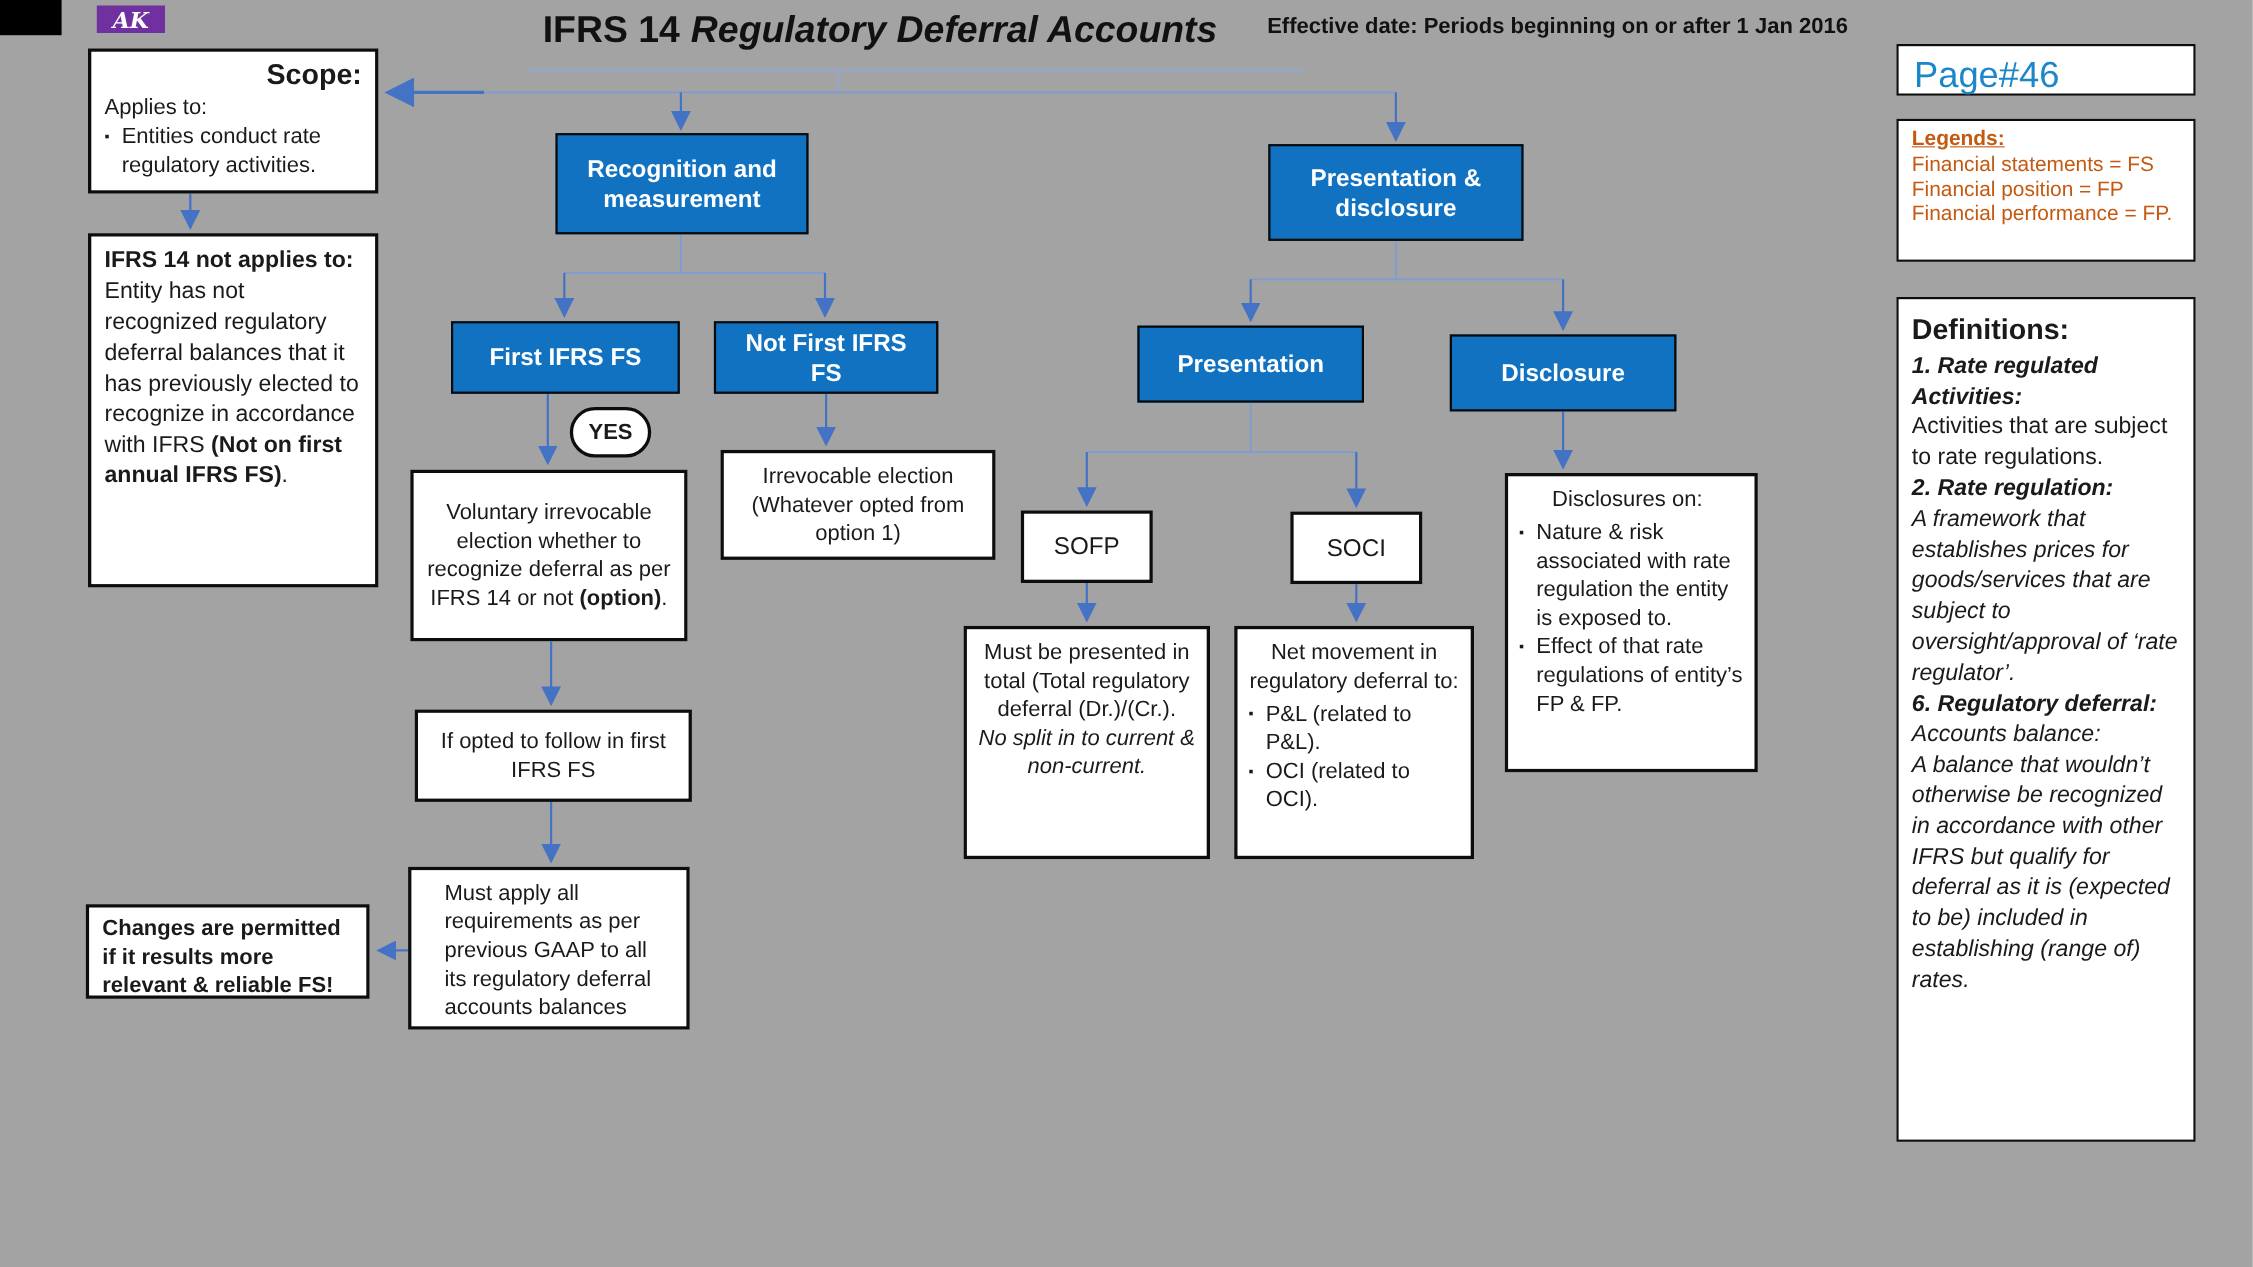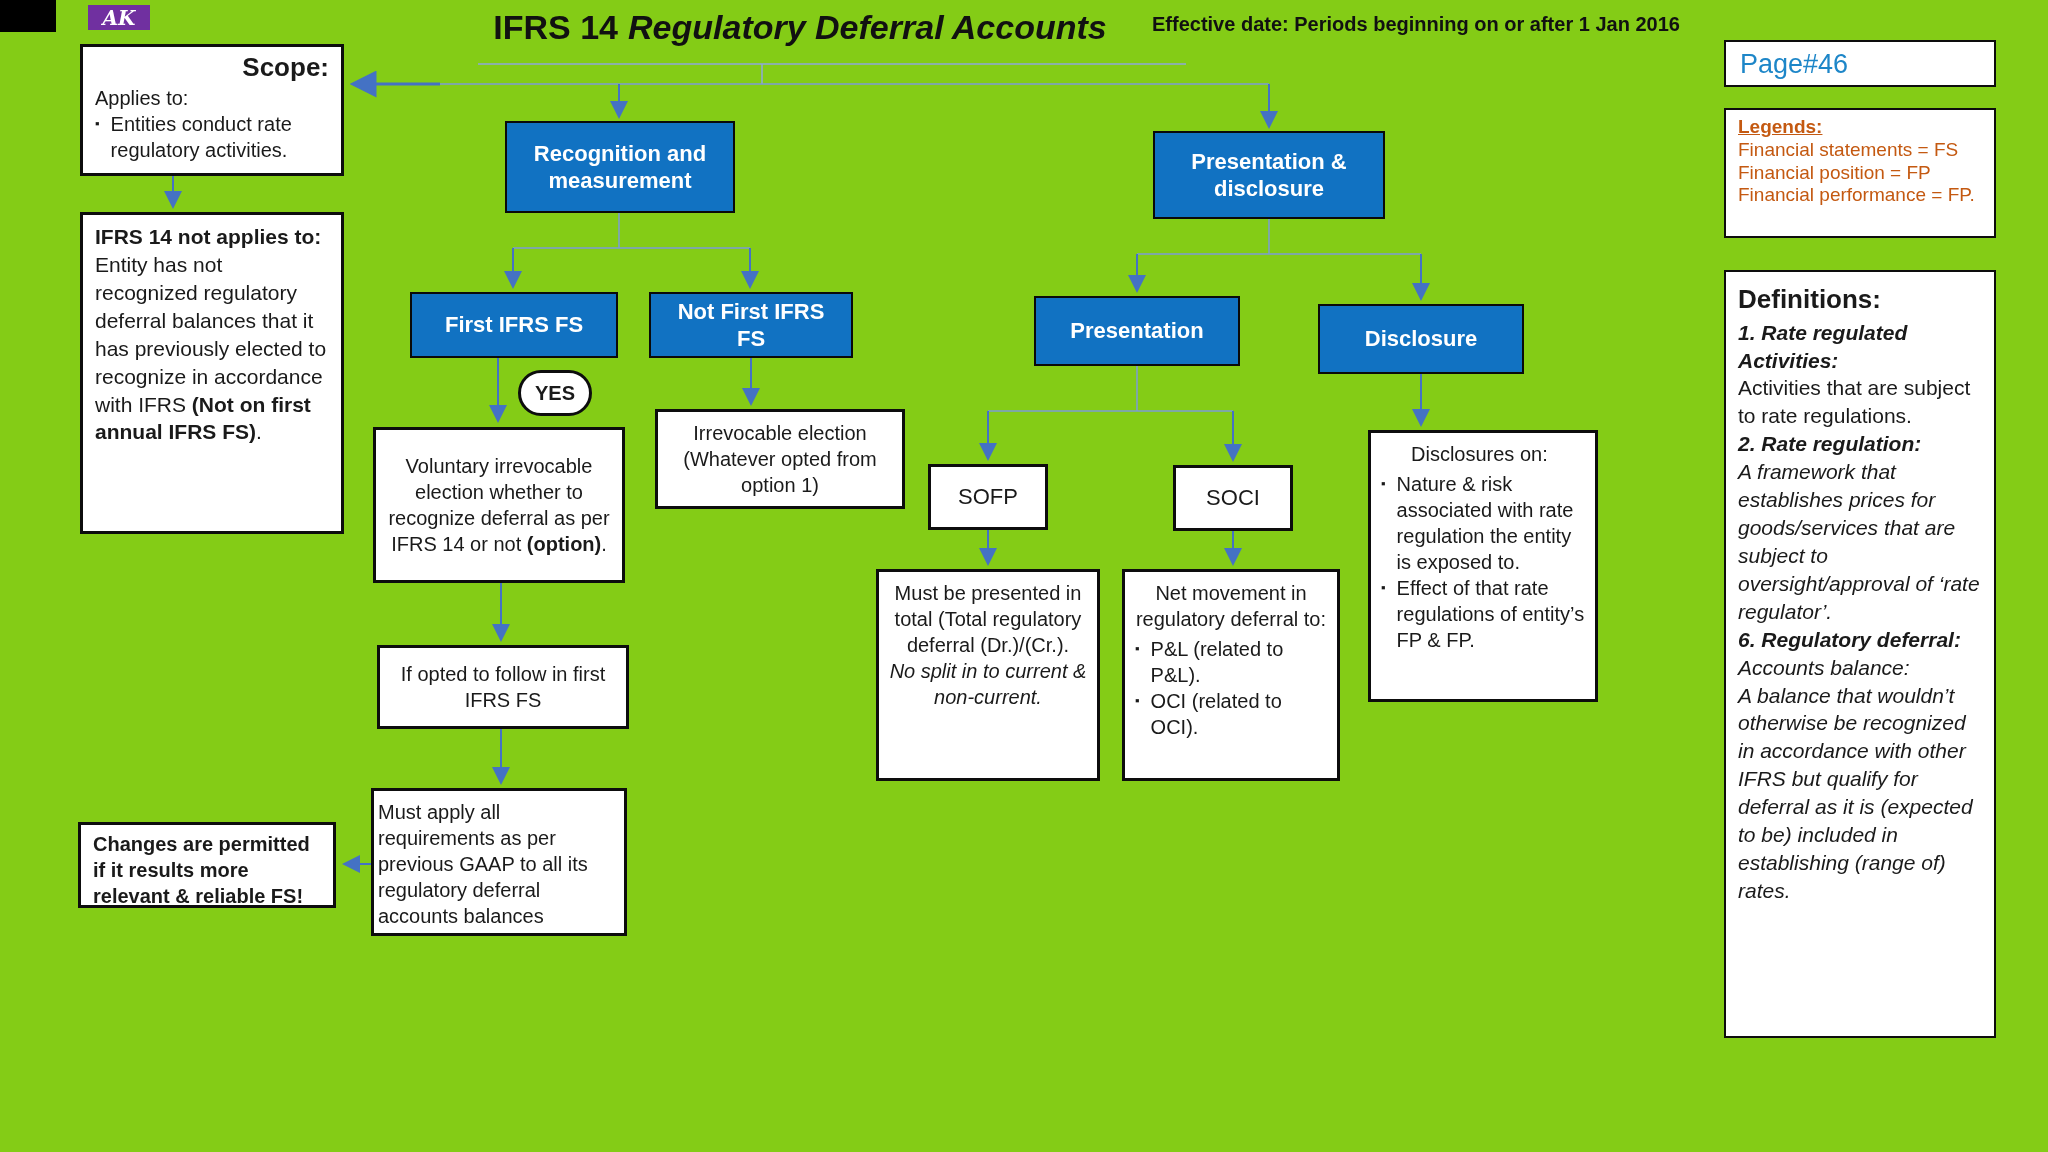--- a/index.html
+++ b/index.html
@@ -1,16 +1,16 @@
 <!DOCTYPE html>
 <html><head>
 <meta charset="utf-8">
 <style>
   html,body{margin:0;padding:0;background:#e8e8e8;}
-  .canvas{position:relative;width:2048px;height:1152px;background:#84cc16;overflow:hidden;
+  .canvas{position:relative;width:2048px;height:1152px;background:#a3a3a3;overflow:hidden;
           font-family:"Liberation Sans",sans-serif;color:#1a1a1a;}
   .abs{position:absolute;box-sizing:border-box;}
   .box{position:absolute;box-sizing:border-box;background:#fff;border:3px solid #0d0d0d;}
   .blue{position:absolute;box-sizing:border-box;background:#1172C2;border:2.5px solid #0a0a0a;
         color:#fff;font-weight:bold;display:flex;align-items:center;justify-content:center;
         text-align:center;font-size:22px;line-height:1.25;padding:4px 10px;}
   .center{display:flex;align-items:center;justify-content:center;text-align:center;}
   .t20{font-size:20px;line-height:1.3;}
   .t21{font-size:21px;line-height:1.33;}
   .bold{font-weight:bold;}
@@ -81,21 +81,21 @@
     <span>AK</span>
   </div>
 
   <div class="abs" style="left:400px;top:8px;width:800px;text-align:center;font-size:34px;color:#111;">
     <span class="bold" style="padding-right:10px;">IFRS 14</span><span class="bi">Regulatory Deferral Accounts</span>
   </div>
 
   <div class="abs bold" style="left:1152px;top:13px;width:560px;font-size:20px;color:#111;">Effective date: Periods beginning on or after 1 Jan 2016</div>
 
   <div class="box" style="left:1724px;top:40px;width:272px;height:47px;border-width:2.5px;">
-    <div style="padding:7px 0 0 14px;font-size:27px;color:#1D86C8;">Page#46</div>
+    <div style="padding:7px 0 0 14px;font-size:33px;color:#1D86C8;">Page#46</div>
   </div>
 
   <div class="box" style="left:1724px;top:108px;width:272px;height:130px;border-width:2.5px;padding:6px 12px;color:#C45911;font-size:19px;line-height:1.2;">
     <div class="bold" style="text-decoration:underline;">Legends:</div>
     <div>Financial statements = FS</div>
     <div>Financial position = FP</div>
     <div>Financial performance = FP.</div>
   </div>
 
   <div class="box t21" style="left:1724px;top:270px;width:272px;height:768px;border-width:2.5px;padding:10px 12px;">
@@ -146,21 +146,21 @@
   </div>
 
   <div class="box center t20" style="left:655px;top:409px;width:250px;height:100px;padding:6px 8px;">
     <div>Irrevocable election (Whatever opted from option 1)</div>
   </div>
 
   <div class="box center t20" style="left:377px;top:645px;width:252px;height:84px;padding:6px 8px;">
     <div>If opted to follow in first IFRS FS</div>
   </div>
 
-  <div class="box t20" style="left:371px;top:788px;width:256px;height:148px;padding:8px 4px;">
+  <div class="box t20" style="left:371px;top:788px;width:256px;height:148px;padding:8px 30px;">
     <div>Must apply all requirements as per previous GAAP to all its regulatory deferral accounts balances</div>
   </div>
 
   <div class="box t20" style="left:78px;top:822px;width:258px;height:86px;padding:6px 12px;font-weight:bold;">
     <div>Changes are permitted if it results more relevant &amp; reliable FS!</div>
   </div>
 
   <div class="blue" style="left:1034px;top:296px;width:206px;height:70px;">
     <span>Presentation</span>
   </div>

